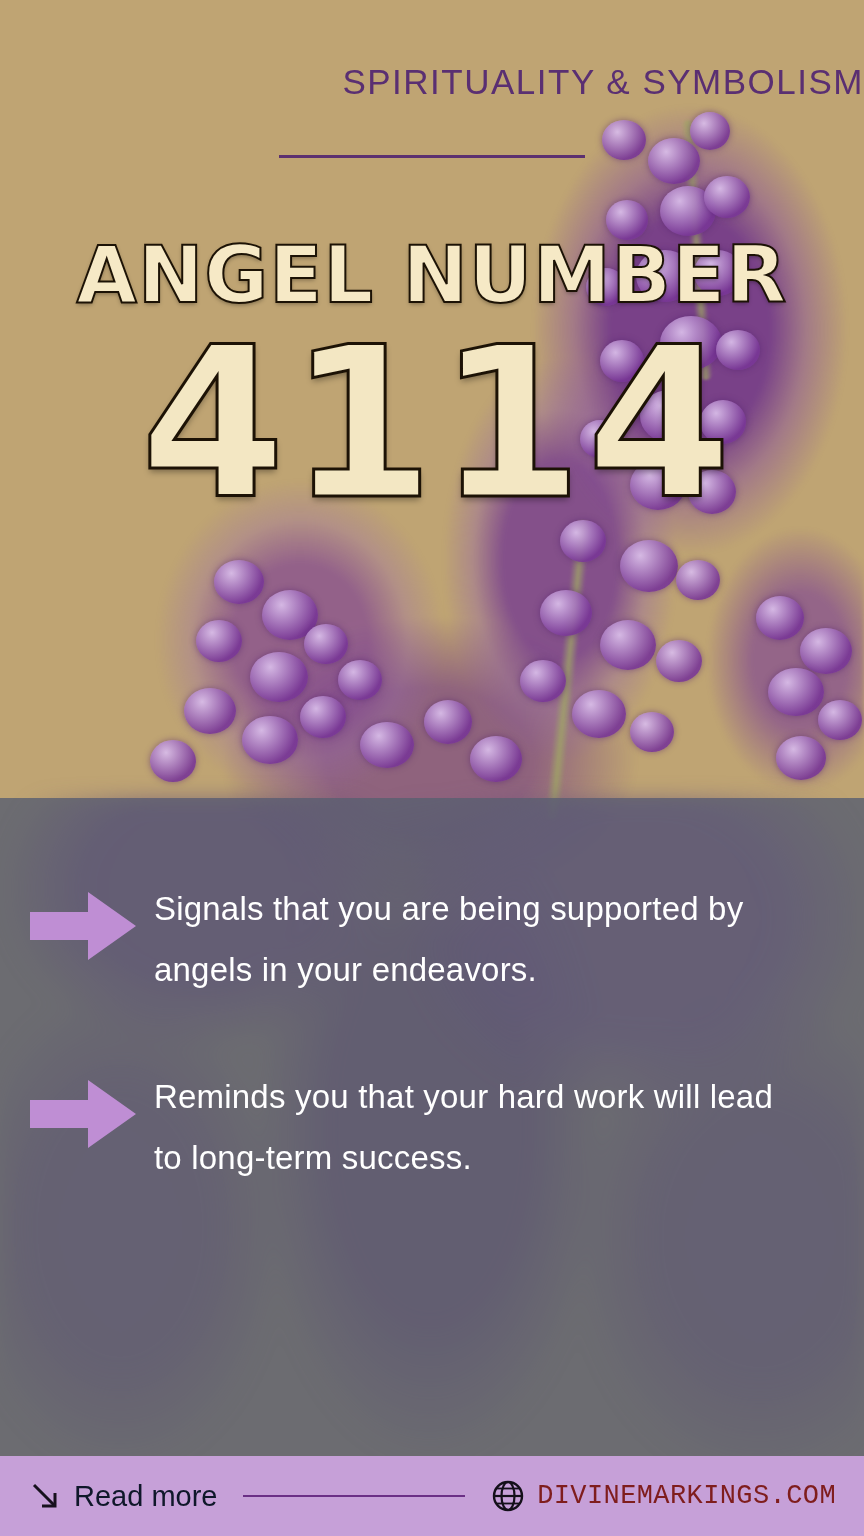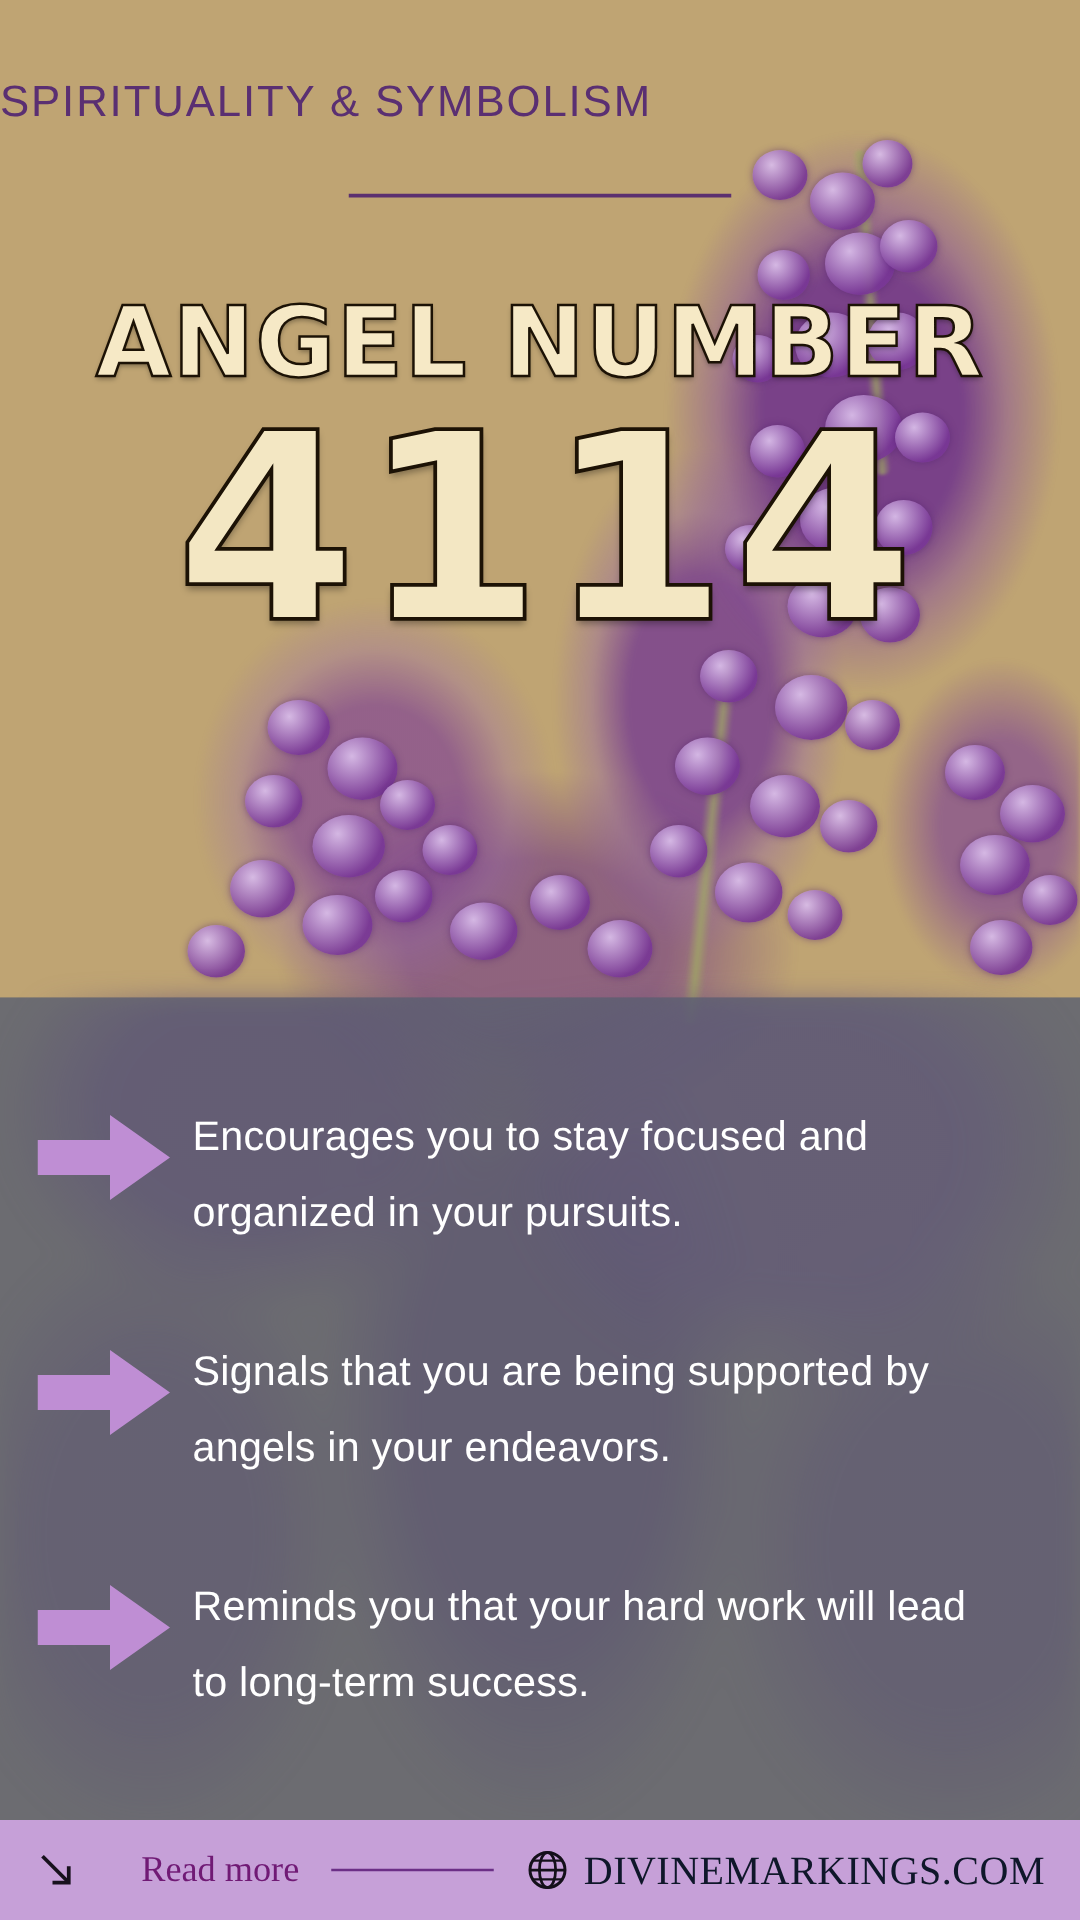--- a/index.html
+++ b/index.html
@@ -86,21 +86,21 @@
     inset: 0;
     background: rgba(96,102,118,0.38);
   }
 
   
   .kicker {
     position: absolute;
     top: 62px;
     left: 0;
     right: 0;
-    text-align: left;
+    text-align: right;
     font-size: 35px;
     letter-spacing: 1.5px;
     color: #5a2f72;
     font-family: "Liberation Sans", sans-serif;
     font-weight: 400;
   }
   .rule {
     position: absolute;
     top: 155px;
     left: 50%;
@@ -196,43 +196,42 @@
     padding: 0 28px;
     box-sizing: border-box;
   }
   .read-more-arrow {
     width: 34px;
     height: 34px;
     margin-right: 12px;
     flex: 0 0 auto;
   }
   .read-more {
-    font-family: Liberation Serif, serif;
+    font-family: Liberation Sans, sans-serif;
     font-size: 29px;
-    color: #701a75;
+    color: #0f172a;
     white-space: nowrap;
-    margin-left: 39px;
   }
   .foot-rule {
     flex: 1 1 auto;
     height: 2px;
     background: #6b2f86;
     margin: 0 26px;
   }
   .globe {
     width: 34px;
     height: 34px;
     flex: 0 0 auto;
     margin-right: 12px;
   }
   .site {
-    font-family: Liberation Serif, serif;
-    font-size: 32px;
+    font-family: Liberation Mono, monospace;
+    font-size: 27px;
     letter-spacing: 0.4px;
-    color: #0f172a;
+    color: #7f1d1d;
     white-space: nowrap;
   }
 </style>
 </head>
 <body>
 
 <div class="page">
 
   <div class="bg"></div>
   <div class="bg2"></div>
@@ -297,28 +296,20 @@
     <div class="t-number">4114</div>
   </div>
 
   <div class="lower">
     <div class="lower-art"></div>
     <div class="lower-tint"></div>
   </div>
 
   <div class="bullets">
 
-    <div class="bullet">
-      <span class="arrow">
-        <svg viewBox="0 0 108 72" width="108" height="72" aria-hidden="true">
-          <polygon points="0,22 58,22 58,2 106,36 58,70 58,50 0,50" fill="#bf8ed4"></polygon>
-        </svg>
-      </span>
-      <div class="bullet-text">Encourages you to stay focused and organized in your pursuits.</div>
-    </div>
 
     <div class="bullet">
       <span class="arrow">
         <svg viewBox="0 0 108 72" width="108" height="72" aria-hidden="true">
           <polygon points="0,22 58,22 58,2 106,36 58,70 58,50 0,50" fill="#bf8ed4"></polygon>
         </svg>
       </span>
       <div class="bullet-text">Signals that you are being supported by angels in your endeavors.</div>
     </div>
 

